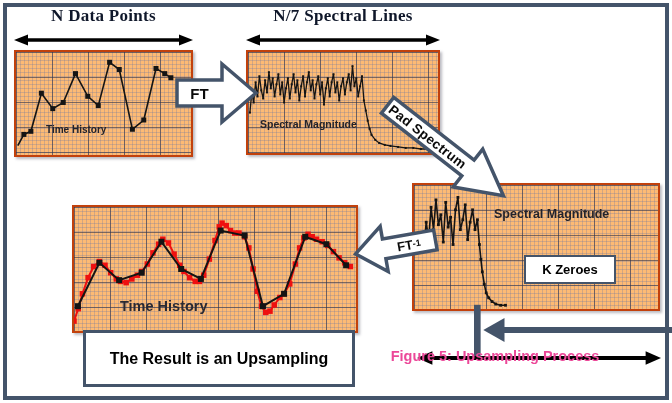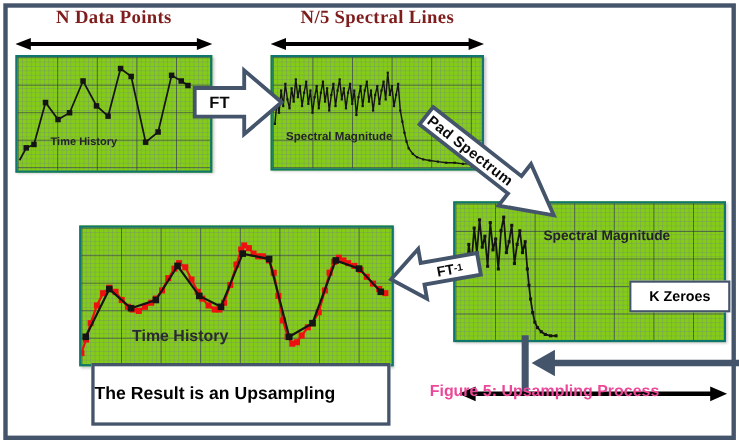--- a/index.html
+++ b/index.html
@@ -1,48 +1,48 @@
 <!DOCTYPE html>
 <html><head>
 <meta charset="utf-8">
 <style>
   html,body{margin:0;padding:0;background:#fff;}
   .stage{position:relative;width:672px;height:403px;background:#ffffff;overflow:hidden;
          font-family:"Liberation Sans",sans-serif;}
   .frame{position:absolute;inset:3px;border:4px solid #44546A;z-index:0;}
 
-  .plot{position:absolute;border:2px solid #0f766e;background:#84cc16;z-index:1;
+  .plot{position:absolute;border:2px solid #c2410c;background:#fdba74;z-index:1;
         box-shadow:1.5px 1.5px 2.5px rgba(60,60,80,.35);}
   .grid{position:absolute;inset:0;
     background-image:
       linear-gradient(to right, rgba(45,50,75,.60) 1.2px, transparent 1.2px),
       linear-gradient(to bottom, rgba(45,50,75,.60) 1.2px, transparent 1.2px),
       linear-gradient(to right, rgba(110,120,160,.30) 1px, transparent 1px),
       linear-gradient(to bottom, rgba(110,120,160,.30) 1px, transparent 1px);
     background-size:36px 100%,100% 25px,4px 100%,100% 4px;}
   .plot svg{position:absolute;inset:0;width:100%;height:100%;}
   .plot-label{position:absolute;font-weight:bold;color:#23232b;z-index:3;white-space:nowrap;}
 
   .hdr{position:absolute;z-index:2;text-align:center;font-family:"Liberation Serif",serif;
-       font-weight:bold;font-size:17px;color:#7f1d1d;letter-spacing:.3px;white-space:nowrap;}
+       font-weight:bold;font-size:17px;color:#0f172a;letter-spacing:.3px;white-space:nowrap;}
   .span-arrow{position:absolute;z-index:2;}
 
   .block-arrow{position:absolute;z-index:5;}
   .block-arrow svg{position:absolute;inset:0;overflow:visible;}
   .block-arrow .lbl{position:absolute;display:flex;align-items:center;justify-content:center;
        font-weight:bold;color:#0a0a0a;white-space:nowrap;}
   .block-arrow polygon{fill:#ffffff;stroke:#44546A;stroke-width:3.5;stroke-linejoin:miter;}
 
   .kbox{position:absolute;background:#fff;border:2.5px solid #44546A;z-index:4;
         display:flex;align-items:center;justify-content:center;
         font-weight:bold;font-size:13px;color:#000;}
   .inplot{position:absolute;z-index:3;}
 
   .result-box{position:absolute;background:#fff;border:3px solid #44546A;z-index:6;
-        display:flex;flex-direction:column;align-items:flex-start;justify-content:center;
+        display:flex;flex-direction:column;align-items:center;justify-content:center;
         font-weight:bold;font-size:16px;color:#000;line-height:1.35;text-align:center;}
   .caption{position:absolute;font-weight:bold;font-size:14.5px;color:#ec4899;z-index:2;
         text-align:center;white-space:nowrap;}
 </style>
 </head>
 <body>
 
 <div class="stage">
   <div class="frame"></div>
 
@@ -75,21 +75,21 @@
     <div class="plot-label" style="left:30px;top:72px;font-size:10px;">Time History</div>
   </div>
 
   <div class="block-arrow" style="left:175px;top:61px;width:84px;height:64px;">
     <svg width="84" height="64" viewBox="0 0 84 64">
       <polygon points="2,19 47,19 47,3 81,32 47,61 47,45 2,45"></polygon>
     </svg>
     <div class="lbl" style="left:2px;top:19px;width:45px;height:26px;font-size:15px;">FT</div>
   </div>
 
-  <div class="hdr" style="left:246px;top:6px;width:194px;">N/5 Spectral Lines</div>
+  <div class="hdr" style="left:246px;top:6px;width:194px;">N/7 Spectral Lines</div>
   <svg class="span-arrow" style="left:246px;top:34px;" width="194" height="12" viewBox="0 0 194 12">
     <line x1="10" y1="6" x2="184" y2="6" stroke="#000" stroke-width="3.6"></line>
     <polygon points="0,6 14,0.5 14,11.5" fill="#000"></polygon>
     <polygon points="194,6 180,0.5 180,11.5" fill="#000"></polygon>
   </svg>
   <div class="plot" style="left:246px;top:50px;width:190px;height:101px;">
     <div class="grid"></div>
     <svg id="svg-topmid" viewBox="0 0 190 101">
         <polyline points="1.9,60.6 3.8,40.4 5.7,50.5 7.6,30.3 9.5,44.4 11.4,24.2 13.3,38.4 15.2,46.5 17.1,28.3 19.0,40.4 20.9,20.2 22.8,36.4 24.7,26.3 26.6,44.4 28.5,32.3 30.4,22.2 32.3,42.4 34.2,30.3 36.1,50.5 38.0,36.4 39.9,26.3 41.8,46.5 43.7,32.3 45.6,22.2 47.5,40.4 49.4,28.3 51.3,48.5 53.2,34.3 55.1,24.2 57.0,44.4 58.9,30.3 60.8,20.2 62.7,38.4 64.6,28.3 66.5,46.5 68.4,32.3 70.3,24.2 72.2,42.4 74.1,30.3 76.0,52.5 77.9,36.4 79.8,26.3 81.7,44.4 83.6,30.3 85.5,22.2 87.4,40.4 89.3,30.3 91.2,48.5 93.1,34.3 95.0,26.3 96.9,42.4 98.8,30.3 100.7,22.2 102.6,38.4 104.5,14.1 106.4,34.3 108.3,26.3 110.2,44.4 112.1,34.3 114.0,24.2 115.9,48.5 117.8,58.6 119.7,68.7 121.6,76.8 123.5,82.8 127.3,87.9 131.1,90.9 136.8,92.9 142.5,93.9 150.1,94.9 157.7,95.9 165.3,95.9 172.9,97.0 180.5,97.0 188.1,98.0" fill="none" stroke="#141414" stroke-width="1.3"></polyline>
         <rect x="0.9000000000000001" y="59.599999999999994" width="2" height="2" fill="#141414"></rect>
@@ -211,21 +211,21 @@
         <rect x="66.92" y="85.39999999999999" width="2.8" height="2.8" fill="#141414"></rect>
         <rect x="68.872" y="97.8" width="2.8" height="2.8" fill="#141414"></rect>
         <rect x="70.824" y="106.47999999999999" width="2.8" height="2.8" fill="#141414"></rect>
         <rect x="73.264" y="111.44" width="2.8" height="2.8" fill="#141414"></rect>
         <rect x="76.67999999999999" y="115.15999999999998" width="2.8" height="2.8" fill="#141414"></rect>
         <rect x="80.34" y="117.63999999999999" width="2.8" height="2.8" fill="#141414"></rect>
         <rect x="85.21999999999998" y="118.88" width="2.8" height="2.8" fill="#141414"></rect>
         <rect x="90.1" y="118.88" width="2.8" height="2.8" fill="#141414"></rect>
       </svg>
     <div class="plot-label" style="left:80px;top:22px;font-size:12.5px;">Spectral Magnitude</div>
-    <div class="kbox" style="left:110px;top:70px;width:88px;height:25px;margin-left:48px;">K Zeroes</div>
+    <div class="kbox" style="left:110px;top:70px;width:88px;height:25px;">K Zeroes</div>
     <svg class="inplot" style="left:60px;top:83px;" width="184" height="40" viewBox="0 0 184 40">
       <rect x="0" y="1" width="5" height="39" fill="#44546A"></rect>
       <rect x="179" y="1" width="5" height="39" fill="#44546A"></rect>
       <line x1="18" y1="20" x2="166" y2="20" stroke="#44546A" stroke-width="4.5"></line>
       <polygon points="7,20 23,11 23,29" fill="#44546A"></polygon>
       <polygon points="177,20 161,11 161,29" fill="#44546A"></polygon>
     </svg>
     <svg class="inplot" style="left:3px;top:111px;" width="238" height="13" viewBox="0 0 238 13">
       <line x1="12" y1="6.5" x2="226" y2="6.5" stroke="#000" stroke-width="4"></line>
       <polygon points="0,6.5 15,0 15,13" fill="#000"></polygon>

